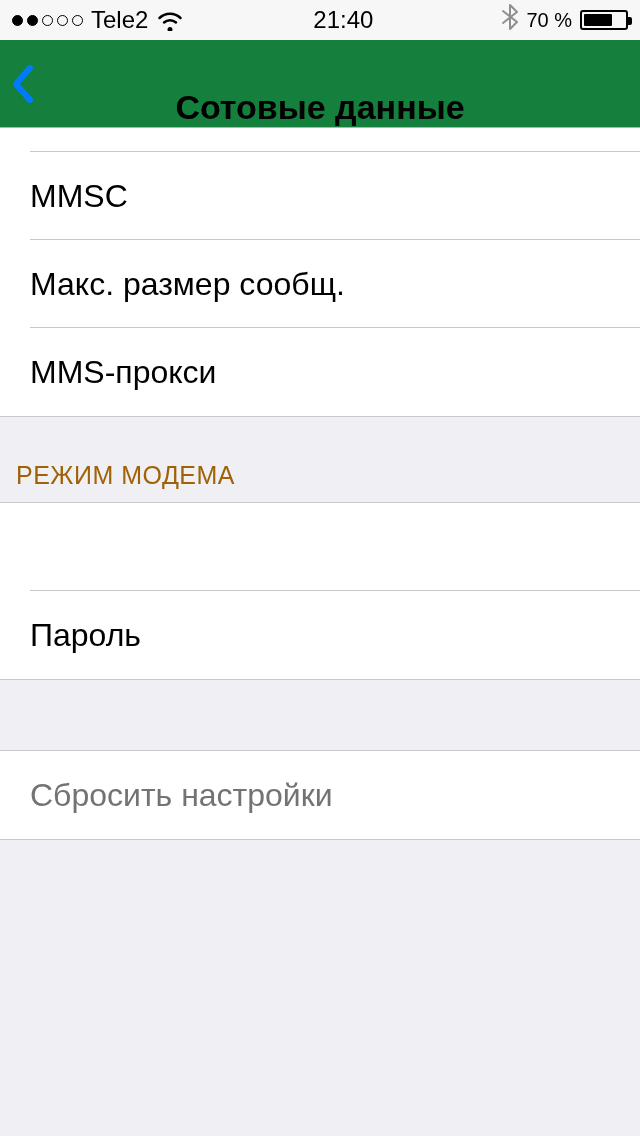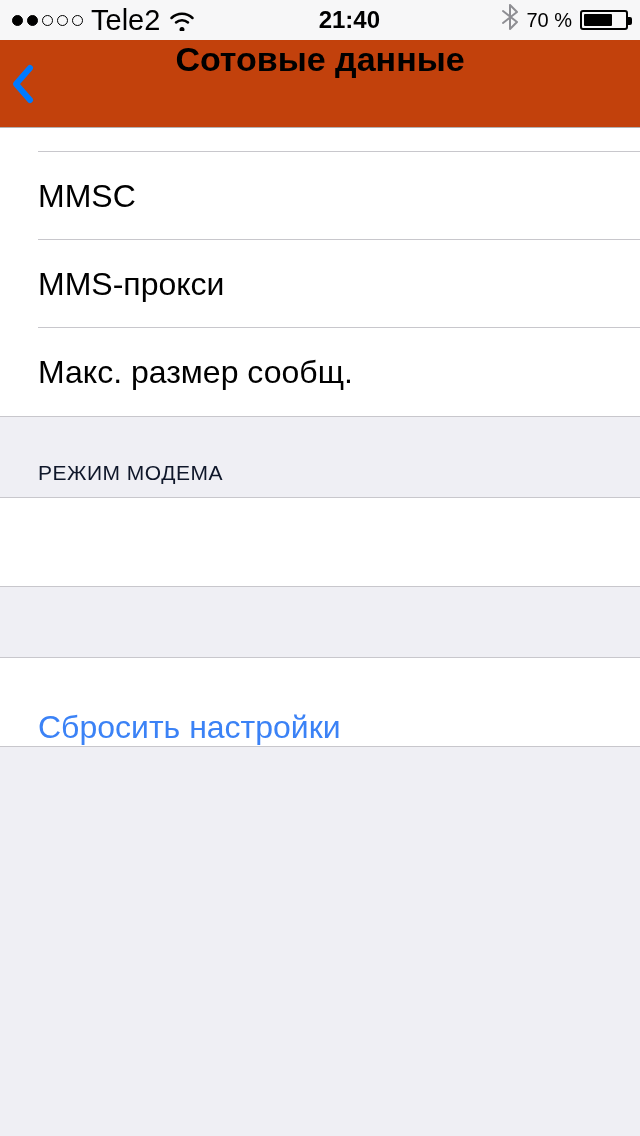--- a/index.html
+++ b/index.html
@@ -36,23 +36,23 @@
       gap: 4px;
       align-items: center;
     }
     .dot {
       width: 11px;
       height: 11px;
       border-radius: 50%;
       border: 1.5px solid #000;
     }
     .dot.filled { background: #000; }
-    .carrier { font-size: 29px; }
+    .carrier { font-size: 24px; }
     .wifi-icon svg { display: block; }
-    .time { font-weight: 700; font-size: 24px; }
+    .time { font-weight: 400; font-size: 24px; }
     .bt-icon { color: #8e8e93; }
     .battery-pct { font-size: 20px; }
     .battery-icon {
       width: 48px;
       height: 20px;
       border: 2px solid #000;
       border-radius: 3px;
       position: relative;
       display: flex;
       align-items: center;
@@ -70,24 +70,24 @@
     }
     .battery-fill {
       background: #000;
       height: 100%;
       width: 70%;
       border-radius: 1px;
     }
     
     .nav-bar {
       height: 88px;
-      background: #c2410c;
+      background: #15803d;
       border-bottom: 1px solid #b2b2b4;
       display: flex;
-      align-items: flex-start;
+      align-items: flex-end;
       position: relative;
     }
     .back-button {
       position: absolute;
       left: 10px;
       top: 50%;
       transform: translateY(-50%);
       display: flex;
       align-items: center;
       color: #007aff;
@@ -102,21 +102,20 @@
       color: #000;
     }
     
     .content {
       background: #efeff4;
     }
     .group {
       background: #fff;
       border-top: 1px solid #c8c7cc;
       border-bottom: 1px solid #c8c7cc;
-      padding-left: 8px;
     }
     .group.first { border-top: none; }
     .row {
       display: flex;
       align-items: center;
       min-height: 88px;
       padding: 0 30px;
       font-size: 32px;
       color: #000;
       position: relative;
@@ -138,29 +137,28 @@
       flex: 0 0 auto;
       min-width: 180px;
     }
     .row-value {
       flex: 1;
       color: #000;
       font-size: 32px;
       padding-left: 10px;
     }
     .section-header {
-      padding: 44px 30px 12px 38px;
-      font-size: 21px;
-      color: #0f172a;
+      padding: 44px 30px 12px 16px;
+      font-size: 25px;
+      color: #a16207;
       letter-spacing: 0.5px;
     }
     .gap-top { height: 70px; }
     .action-row {
-      color: #3b82f6;
-      align-items: flex-end;
+      color: #737373;
     }
   </style>
 </head>
 <body>
 
 <div class="status-bar">
   <div class="status-left">
     <div class="signal-dots">
       <span class="dot filled"></span>
       <span class="dot filled"></span>
@@ -201,31 +199,34 @@
 </div>
 
 <div class="content">
 
   <div class="group first">
     <div class="row row-cut"></div>
     <div class="row">
       <span class="row-label">MMSC</span>
     </div>
     <div class="row">
+      <span class="row-label">Макс. размер сообщ.</span>
+    </div>
+    <div class="row">
       <span class="row-label">MMS-прокси</span>
     </div>
-    <div class="row">
-      <span class="row-label">Макс. размер сообщ.</span>
-    </div>
   </div>
 
   <div class="section-header">РЕЖИМ МОДЕМА</div>
 
   <div class="group">
     <div class="row">
+    </div>
+    <div class="row">
+      <span class="row-label">Пароль</span>
     </div>
   </div>
 
   <div class="gap-top"></div>
 
   <div class="group">
     <div class="row action-row">
       <span>Сбросить настройки</span>
     </div>
   </div>

